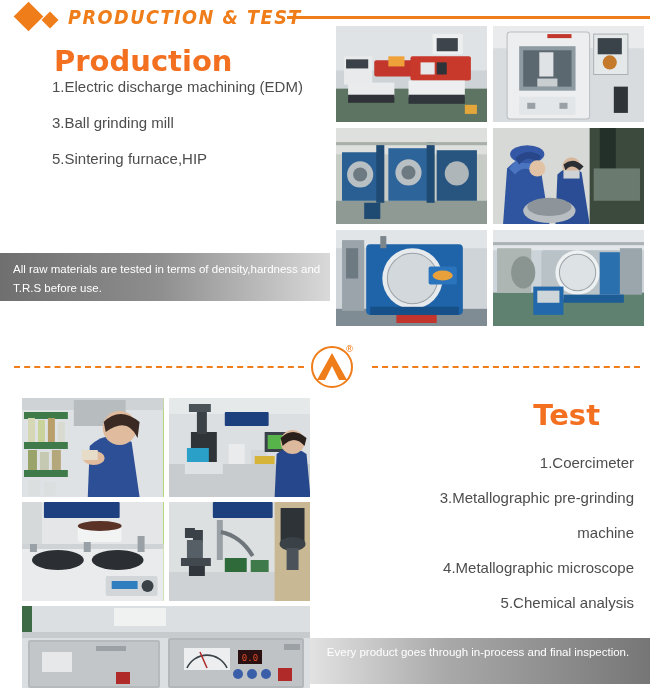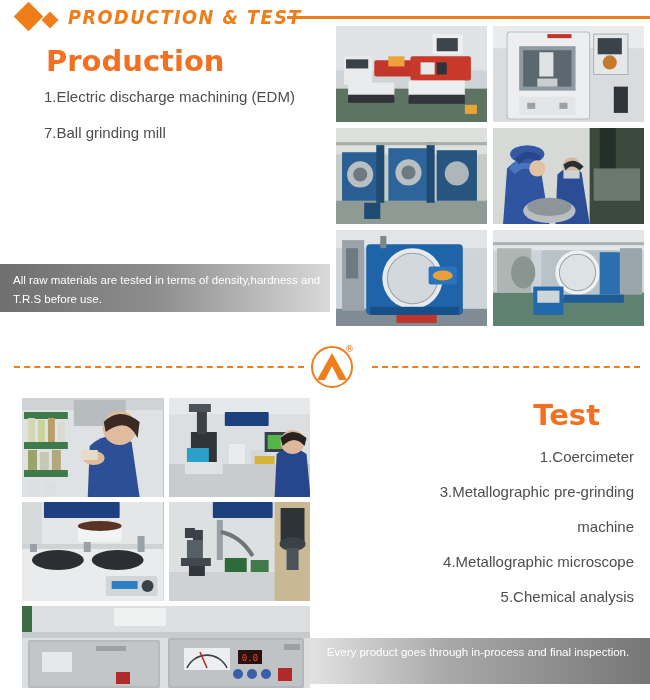--- a/index.html
+++ b/index.html
@@ -29,35 +29,35 @@
     font-family: "DejaVu Sans", sans-serif;
     transform: scaleX(0.93); transform-origin: left center;
     white-space: nowrap;
   }
   .header-rule {
     position: absolute; left: 287px; top: 16px; right: 0; height: 3px;
     background: #ef7d1a;
   }
 
   
-  .prod-block { position: absolute; left: 0px; top: 44px; width: 330px; }
+  .prod-block { position: absolute; left: 8px; top: 44px; width: 330px; }
   .prod-title {
     font-size: 29px; font-weight: bold; color: #f37021;
     padding-left: 46px; line-height: 34px;
     font-family: "DejaVu Sans", sans-serif;
   }
-  .prod-list { list-style: none; padding-left: 44px; margin-top: 10px; }
+  .prod-list { list-style: none; padding-left: 44px; margin-top: 0; }
   .prod-list li {
     font-size: 15px; color: #4d4d4d; line-height: 17px;
     margin-bottom: 19px; white-space: nowrap;
   }
 
   
   .caption-top {
-    position: absolute; left: 0; top: 264px; width: 330px; height: 48px;
+    position: absolute; left: 0; top: 253px; width: 330px; height: 48px;
     background: linear-gradient(to right, #6f6f6f 0%, #8e8e8e 48%, #d9d9d9 100%);
   }
   .caption-top .ctext {
     position: absolute; left: 13px; top: 7px; width: 312px;
     font-size: 11.5px; color: #ffffff; line-height: 19px; text-align: left;
   }
 
   
   .prod-grid {
     position: absolute; left: 336px; top: 26px;
@@ -102,21 +102,21 @@
   
   .test-block {
     position: absolute; right: 8px; top: 398px; width: 330px;
     text-align: right;
   }
   .test-title {
     font-size: 29px; font-weight: bold; color: #f37021;
     line-height: 34px; padding-right: 42px;
     font-family: "DejaVu Sans", sans-serif;
   }
-  .test-list { list-style: none; margin-top: 16px; padding-right: 8px; }
+  .test-list { list-style: none; margin-top: 22px; padding-right: 8px; }
   .test-list li {
     font-size: 15px; color: #4d4d4d; line-height: 18px;
     margin-bottom: 17px; white-space: nowrap;
   }
 
   
   .caption-bottom {
     position: absolute; left: 310px; top: 638px; width: 340px; height: 46px;
     background: linear-gradient(to right, #e2e2e2 0%, #a9a9a9 40%, #767676 100%);
   }
@@ -136,21 +136,22 @@
       <span class="diamond-sm"></span>
     </div>
     <div class="header-title">PRODUCTION &amp; TEST</div>
     <div class="header-rule"></div>
   </div>
 
   <div class="prod-block">
     <div class="prod-title">Production</div>
     <ul class="prod-list">
       <li>1.Electric discharge machining (EDM)</li>
-      <li>7.Ball grinding mill</li>
+      <li>3.Ball grinding mill</li>
+      <li>5.Sintering furnace,HIP</li>
     </ul>
   </div>
 
   <div class="caption-top">
     <div class="ctext">All raw materials are tested in terms of density,hardness and T.R.S before use.</div>
   </div>
 
   <div class="prod-grid">
     <div class="photo">
       <svg width="100%" height="100%" viewBox="0 0 150 95" preserveAspectRatio="none">

